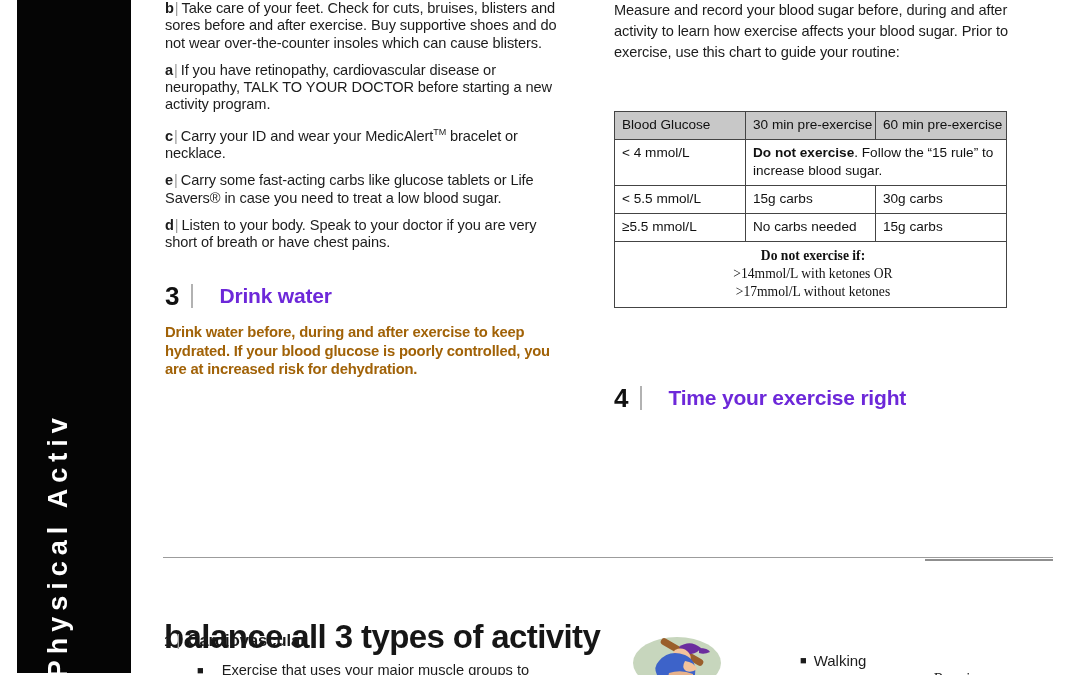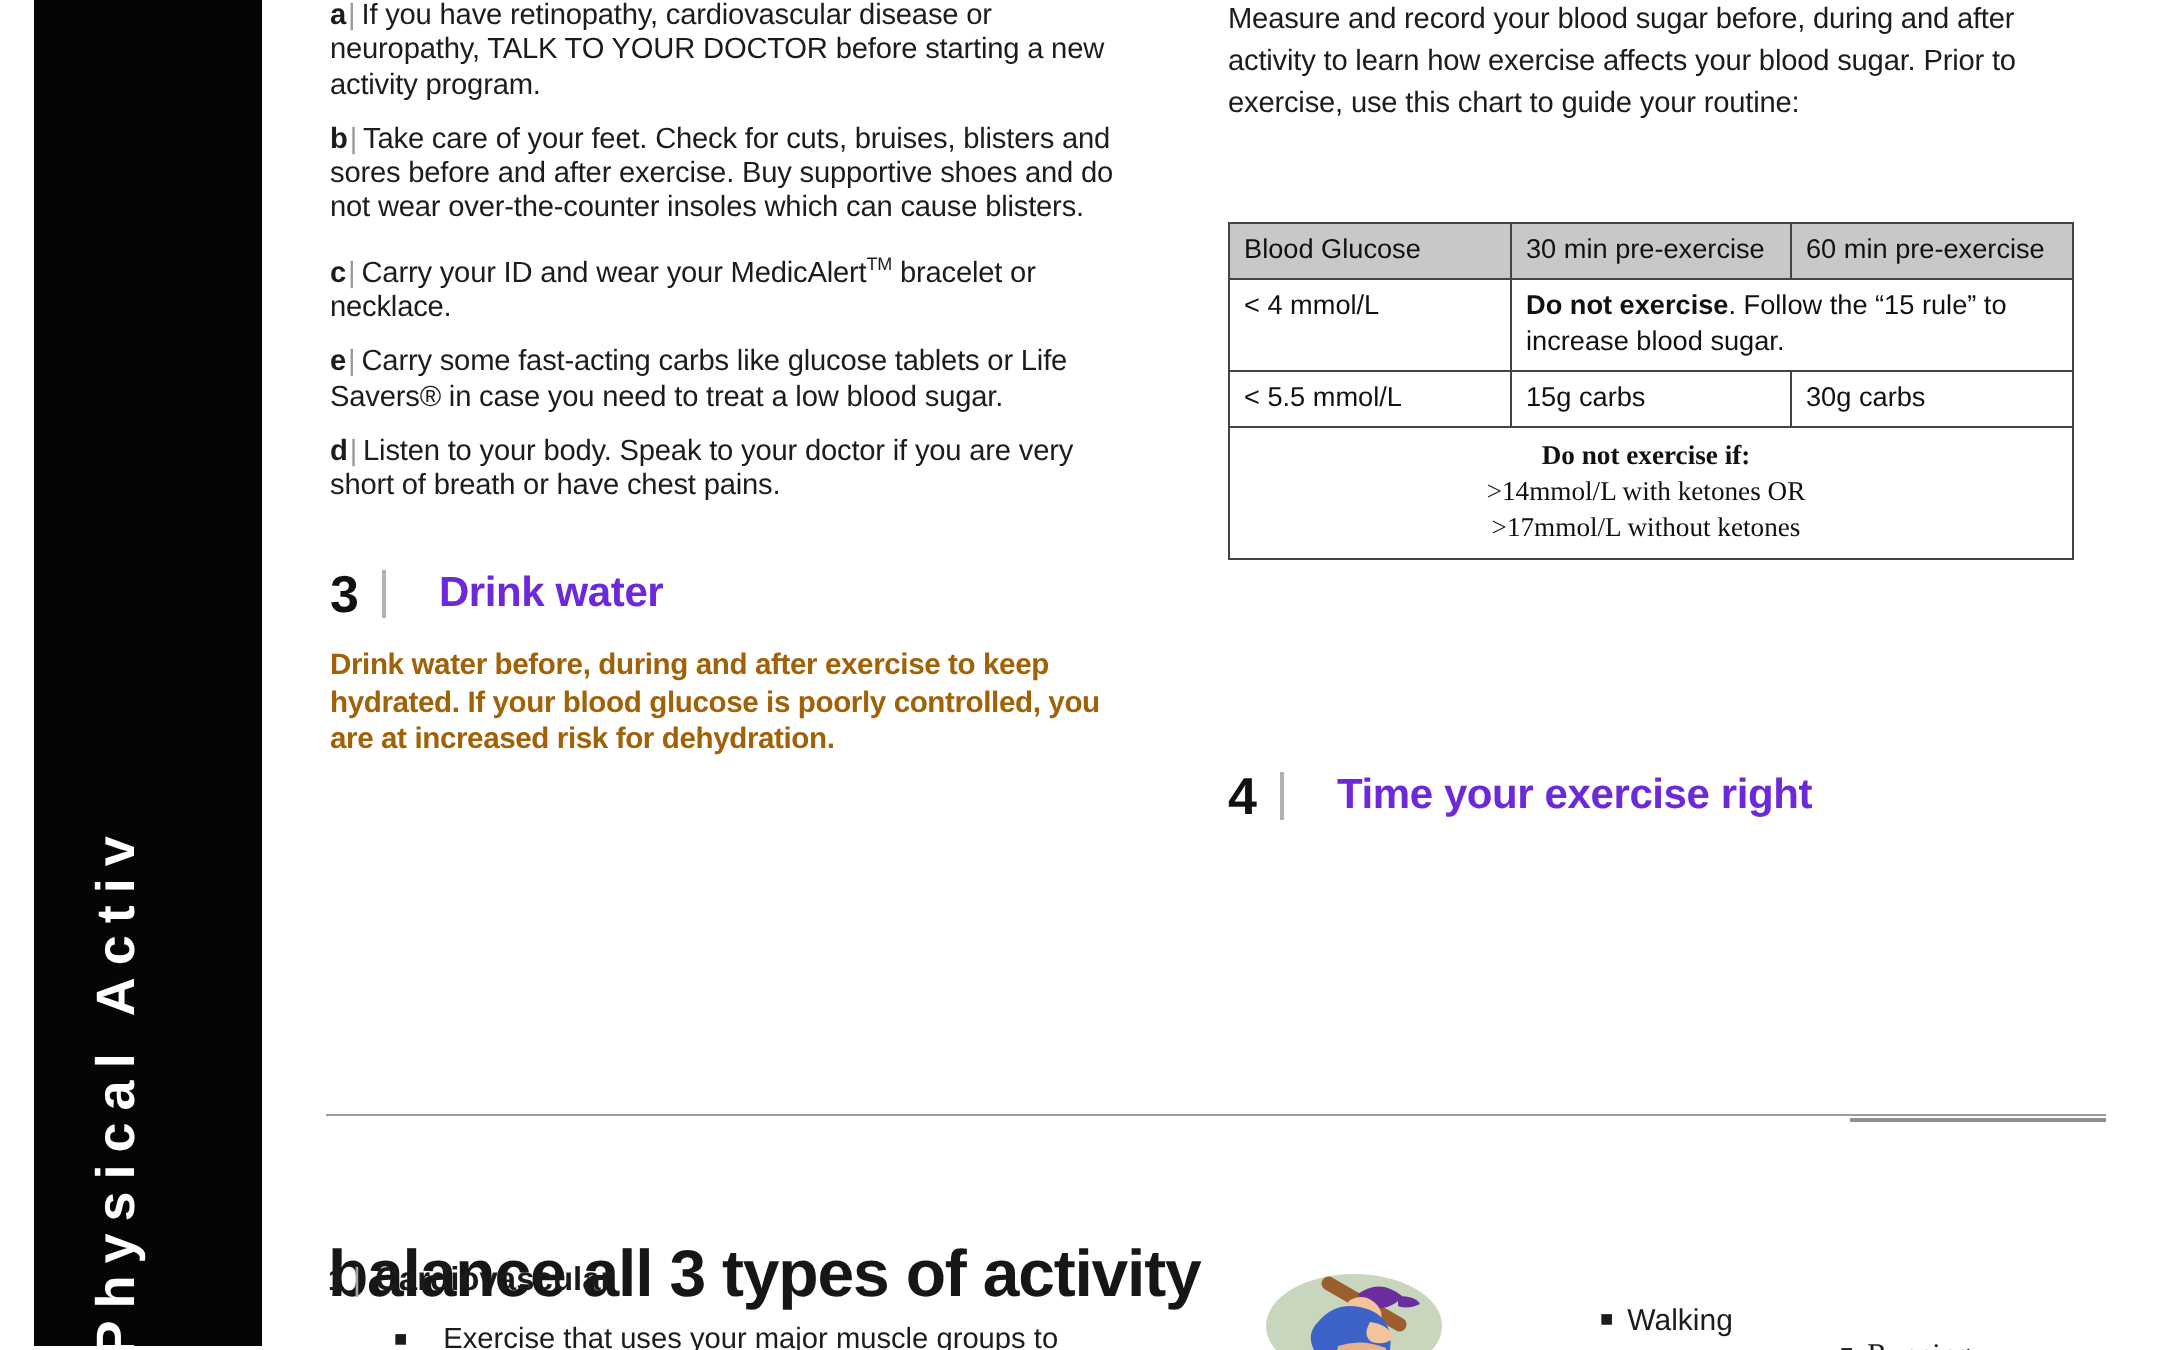--- a/index.html
+++ b/index.html
@@ -97,21 +97,21 @@
     left: 483px;
     top: 111px;
     width: 363px;
     border-collapse: collapse;
     table-layout: fixed;
     font-size: 13.6px;
     color: #111;
   }
   #bg-table td, #bg-table th {
     border: 1.3px solid #444;
-    padding: 4px 12px 5px 7px;
+    padding: 4px 2px 5px 7px;
     vertical-align: top;
     text-align: left;
     font-weight: normal;
     line-height: 18px;
   }
   #bg-table thead th {
     background: #c8c8c8;
     font-weight: normal;
   }
   #bg-table .c0 { width: 121px; }
@@ -259,25 +259,25 @@
 
 <div id="sidebar">
   <div id="sidebar-title">Exercise &amp; Physical Activ</div>
 </div>
 
 <div id="content">
 
   <div class="col-left">
 
     <div class="tip">
+      <span class="ltr">b</span><span class="pipe">|</span><span>Take care of your feet.  Check for cuts, bruises, blisters and sores before and after exercise.  Buy supportive shoes and do not wear over-the-counter insoles which can cause blisters.</span>
+    </div>
+
+    <div class="tip">
       <span class="ltr">a</span><span class="pipe">|</span><span>If you have retinopathy, cardiovascular disease or neuropathy, TALK TO YOUR DOCTOR before starting a new activity program.</span>
-    </div>
-
-    <div class="tip">
-      <span class="ltr">b</span><span class="pipe">|</span><span>Take care of your feet.  Check for cuts, bruises, blisters and sores before and after exercise.  Buy supportive shoes and do not wear over-the-counter insoles which can cause blisters.</span>
     </div>
 
     <div class="tip">
       <span class="ltr">c</span><span class="pipe">|</span><span>Carry your ID and wear your MedicAlert</span><span class="tm">TM</span><span> bracelet or necklace.</span>
     </div>
 
     <div class="tip">
       <span class="ltr">e</span><span class="pipe">|</span><span>Carry some fast-acting carbs like glucose tablets or Life Savers® in case you need to treat a low blood sugar.</span>
     </div>
 
@@ -310,20 +310,25 @@
     </thead>
     <tbody>
       <tr>
         <td>&lt; 4 mmol/L</td>
         <td colspan="2"><span class="cell-strong">Do not exercise</span><span>.  Follow the “15 rule” to increase blood sugar.</span></td>
       </tr>
       <tr>
         <td>&lt; 5.5 mmol/L</td>
         <td>15g carbs</td>
         <td>30g carbs</td>
+      </tr>
+      <tr>
+        <td>≥5.5 mmol/L</td>
+        <td>No carbs needed</td>
+        <td>15g carbs</td>
       </tr>
       <tr>
         <td colspan="3" class="footer-cell">
           <div class="fc-title">Do not exercise if:</div>
           <div>&gt;14mmol/L with ketones OR</div>
           <div>&gt;17mmol/L without ketones</div>
         </td>
       </tr>
     </tbody>
   </table>

